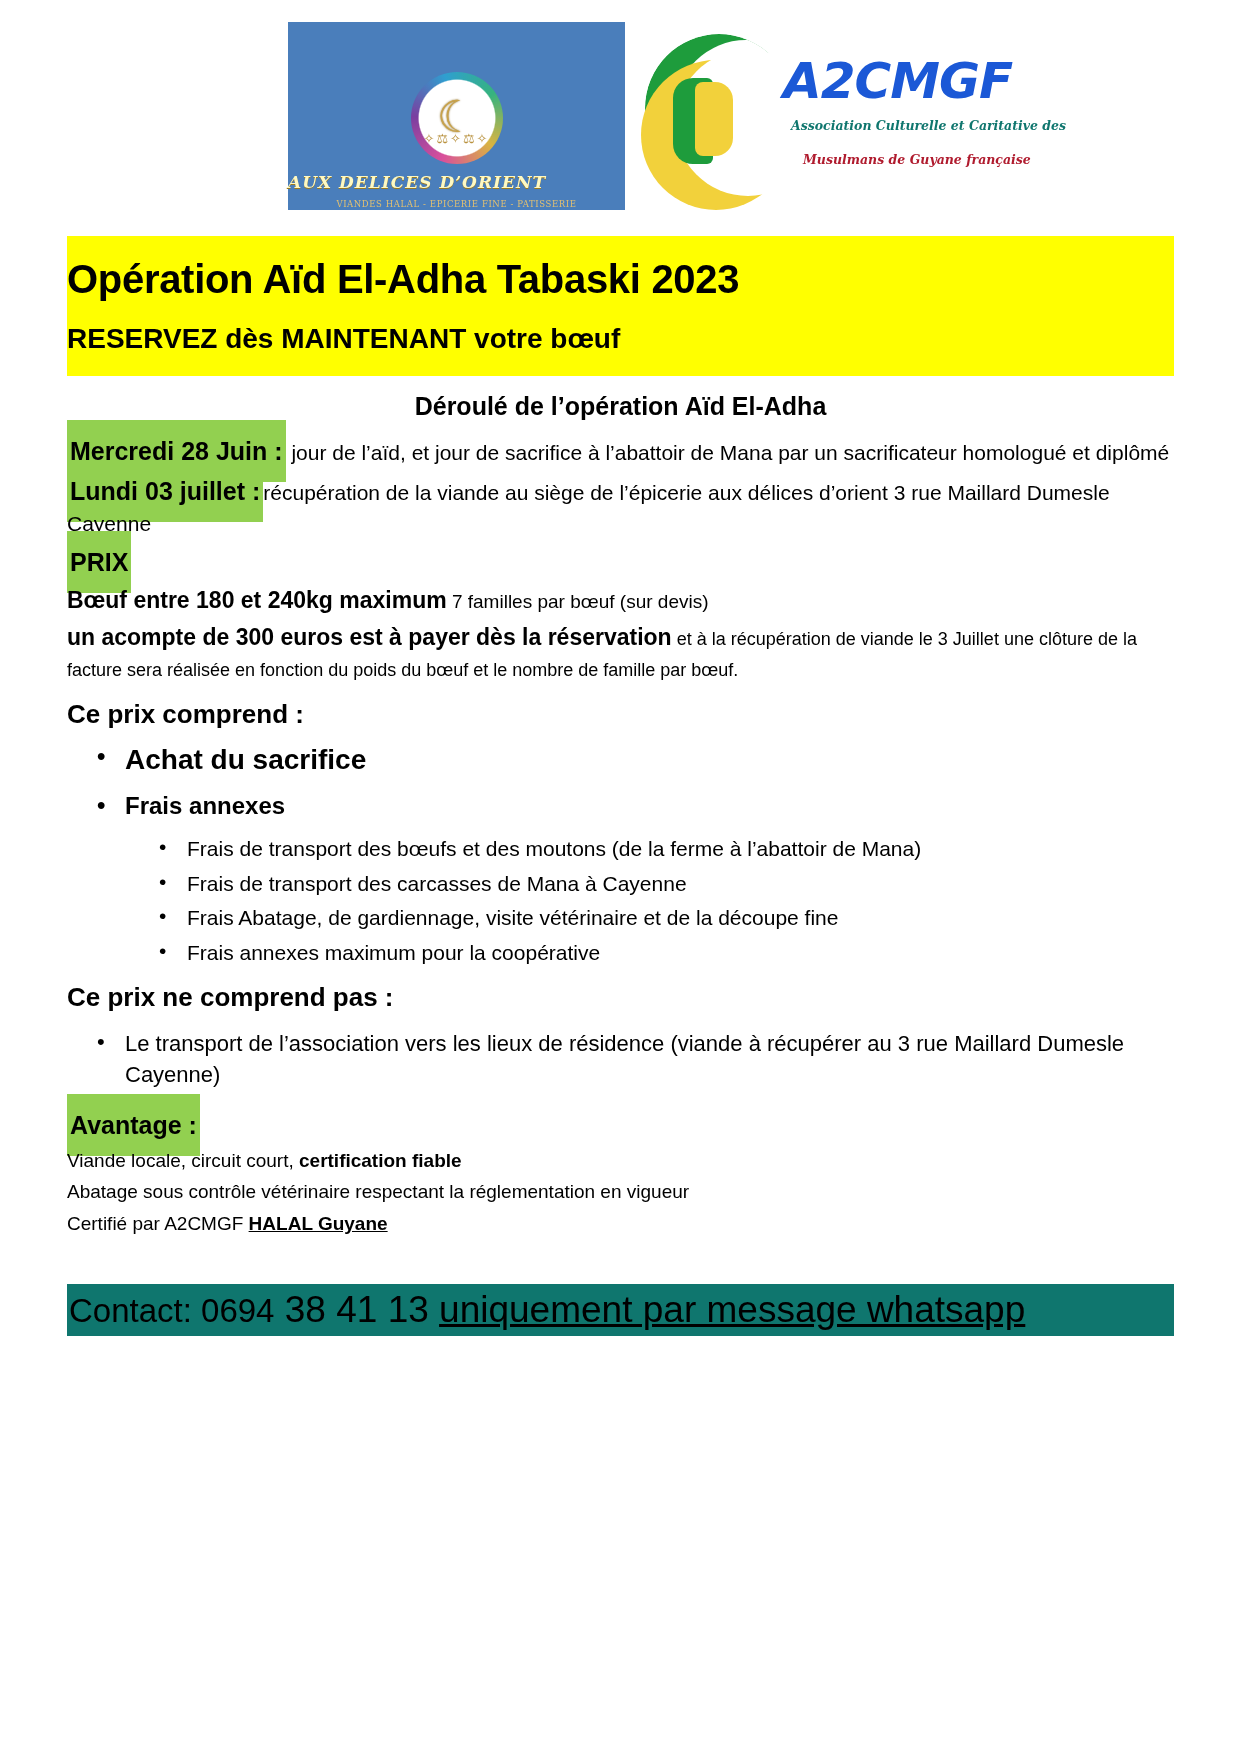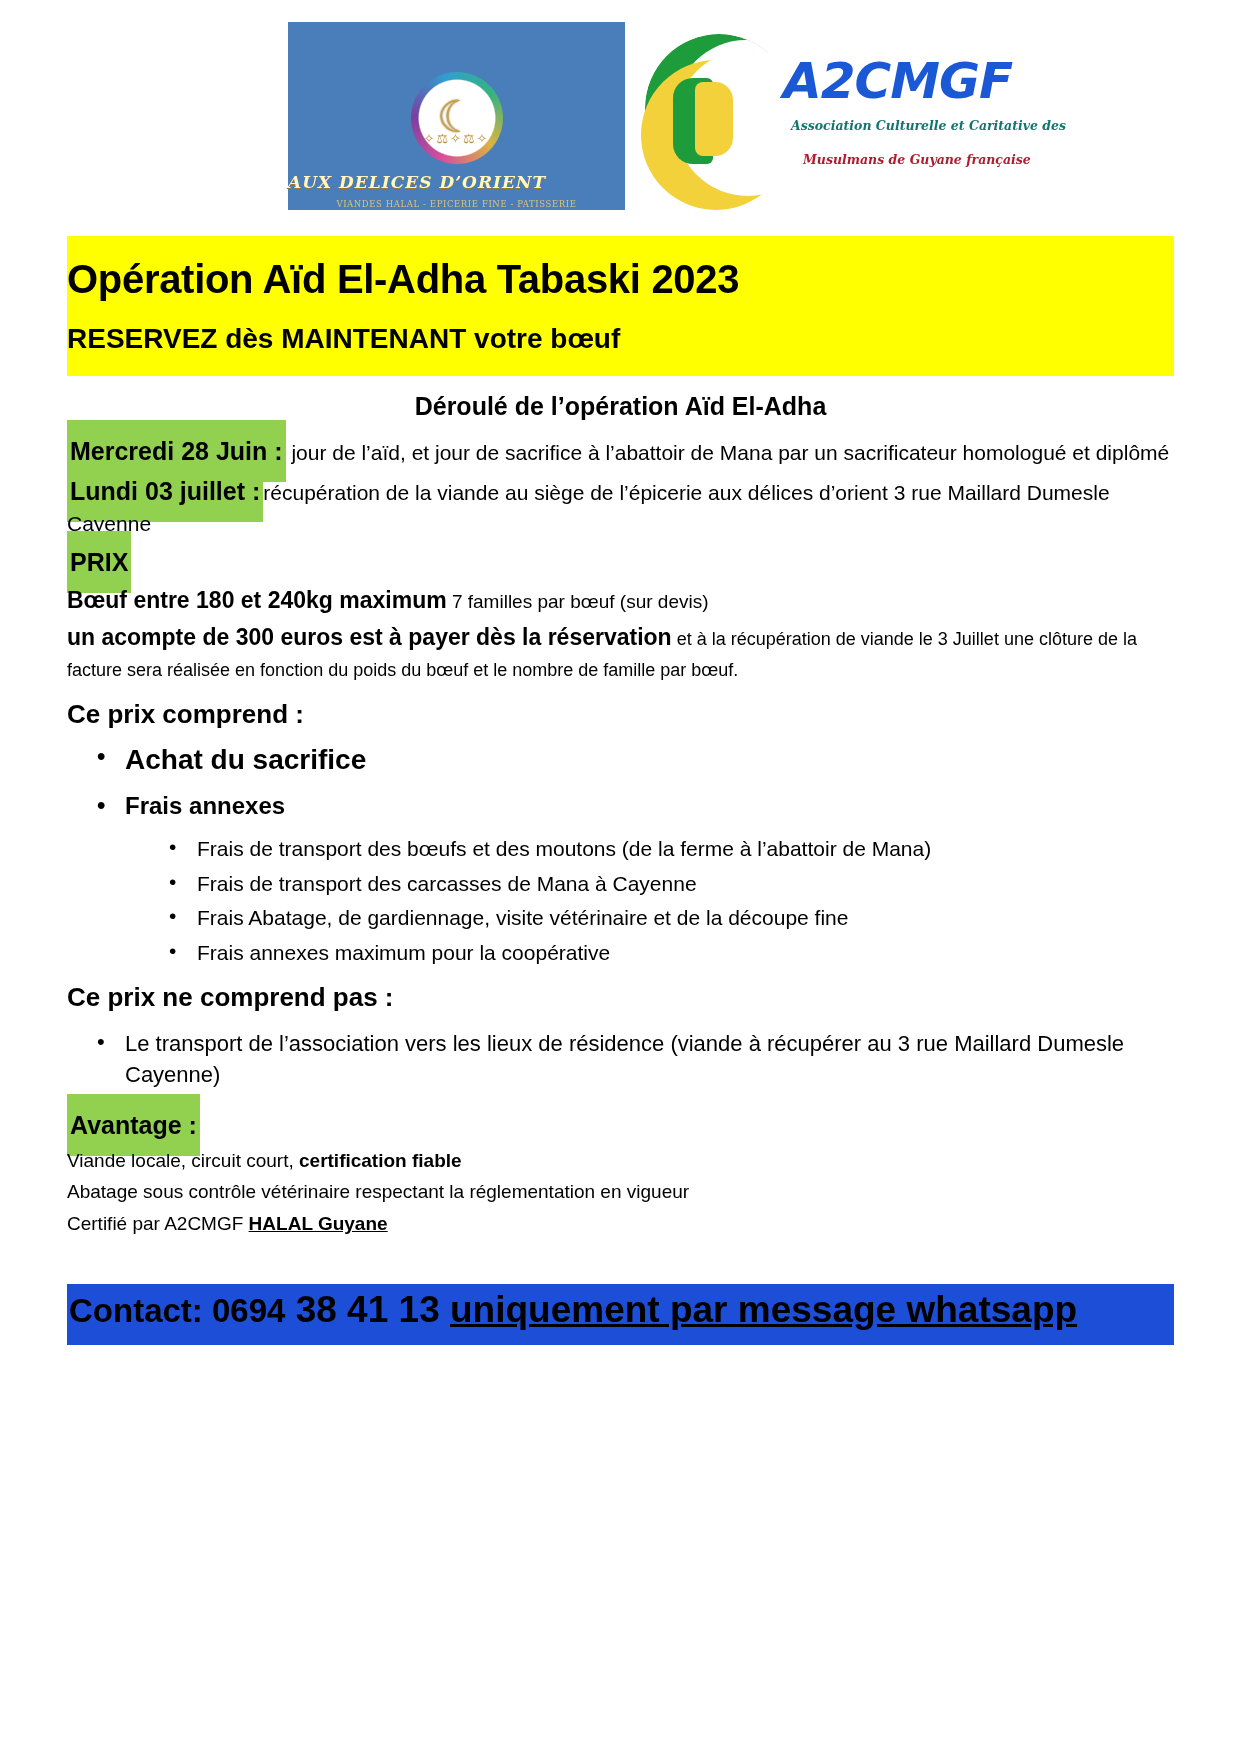--- a/index.html
+++ b/index.html
@@ -274,21 +274,21 @@
   ul.lvl2 {
     margin: 4px 0 4px 0;
     padding-left: 120px;
     list-style: none;
   }
   ul.lvl2 > li {
     font-weight: normal;
     font-size: 21px;
     line-height: 1.5;
     position: relative;
-    margin: 3px 10px;
+    margin: 3px 0;
   }
   ul.lvl2 > li::before {
     content: "\2022";
     position: absolute;
     left: -28px;
     top: -2px;
     font-size: 21px;
   }
   ul.plain {
     margin: 16px 0;
@@ -305,27 +305,27 @@
     content: "\2022";
     position: absolute;
     left: -28px;
     top: -2px;
     font-size: 22px;
   }
 
   
   .contact-line {
     margin: 46px 67px 0 67px;
-    background: #1d4ed8;
-    font-family: "Liberation Sans", sans-serif;
-    font-weight: bold;
+    background: #0f766e;
+    font-family: "Liberation Sans", sans-serif;
+    font-weight: normal;
     font-size: 33px;
     line-height: 1.3;
     white-space: nowrap;
-    padding: 2px 0 11px 2px;
+    padding: 2px 0 2px 2px;
   }
 </style>
 </head>
 <body>
 
 <div class="page">
 
   <div class="logo-row">
 
     <div class="logo-blue">

